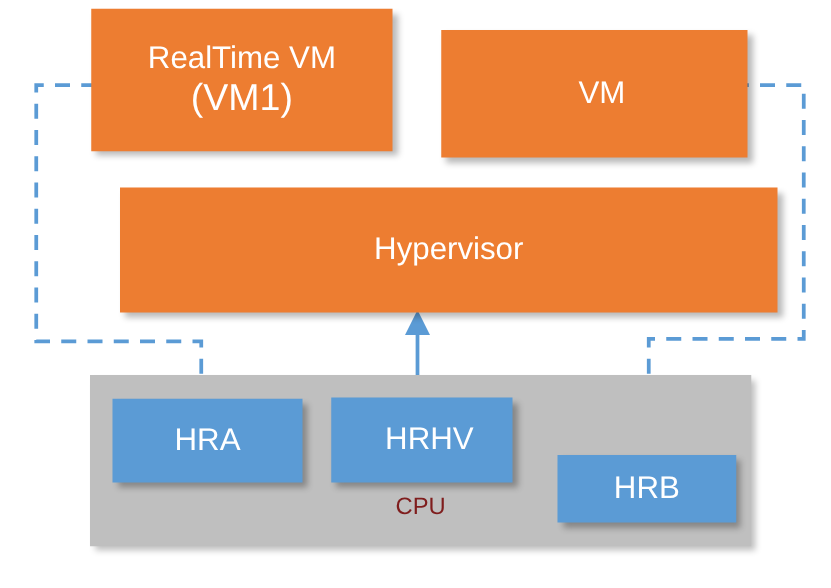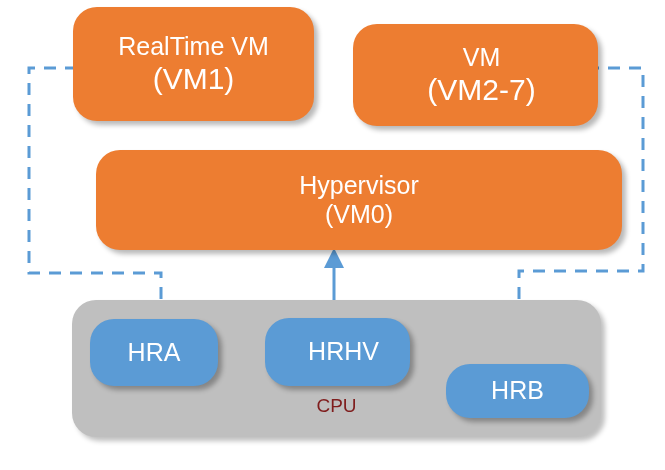--- a/index.html
+++ b/index.html
@@ -19,21 +19,20 @@
   }
   .node {
     position: absolute;
     box-sizing: border-box;
     display: flex;
     flex-direction: column;
     align-items: center;
     justify-content: center;
     text-align: center;
     line-height: 1.18;
-    border-radius: 24px;
   }
   .node-orange {
     background: #ED7D31;
     color: #ffffff;
     box-shadow: 4px 4px 5px rgba(0,0,0,0.28);
   }
   .node-blue {
     background: #5B9BD5;
     color: #ffffff;
     box-shadow: 4px 4px 5px rgba(0,0,0,0.30);
@@ -102,33 +101,31 @@
     </g>
   </svg>
 
   <div class="node node-orange vm-box" style="left:73px; top:7px; width:241px; height:114px;">
     <span class="line1">RealTime VM</span>
     <span class="line2">(VM1)</span>
   </div>
 
   <div class="node node-orange vm-box" style="left:353px; top:24px; width:245px; height:102px;padding-left:12px;">
     <span class="line1">VM</span>
-    <span class="line2">(VM2-7)</span>
   </div>
 
   <div class="node node-orange hv-box" style="left:72px; top:150px; width:526px; height:100px;">
     <span class="line1">Hypervisor</span>
-    <span class="line2">(VM0)</span>
   </div>
 
   <div class="node node-gray" style="left:72px; top:300px; width:529px; height:137px; display:block;">
     <span class="cpu-label" style="left:0; right:0; bottom:20px;">CPU</span>
   </div>
 
-  <div class="node node-blue hr-box" style="left:90px; top:319px; width:128px; height:67px;">
+  <div class="node node-blue hr-box" style="left:90px; top:319px; width:152px; height:67px;">
     <span>HRA</span>
   </div>
 
   <div class="node node-blue hr-box" style="left:265px; top:318px; width:145px; height:68px;padding-left:12px;">
     <span>HRHV</span>
   </div>
 
   <div class="node node-blue hr-box" style="left:446px; top:319px; width:143px; height:54px;margin-top:45px;">
     <span>HRB</span>
   </div>

